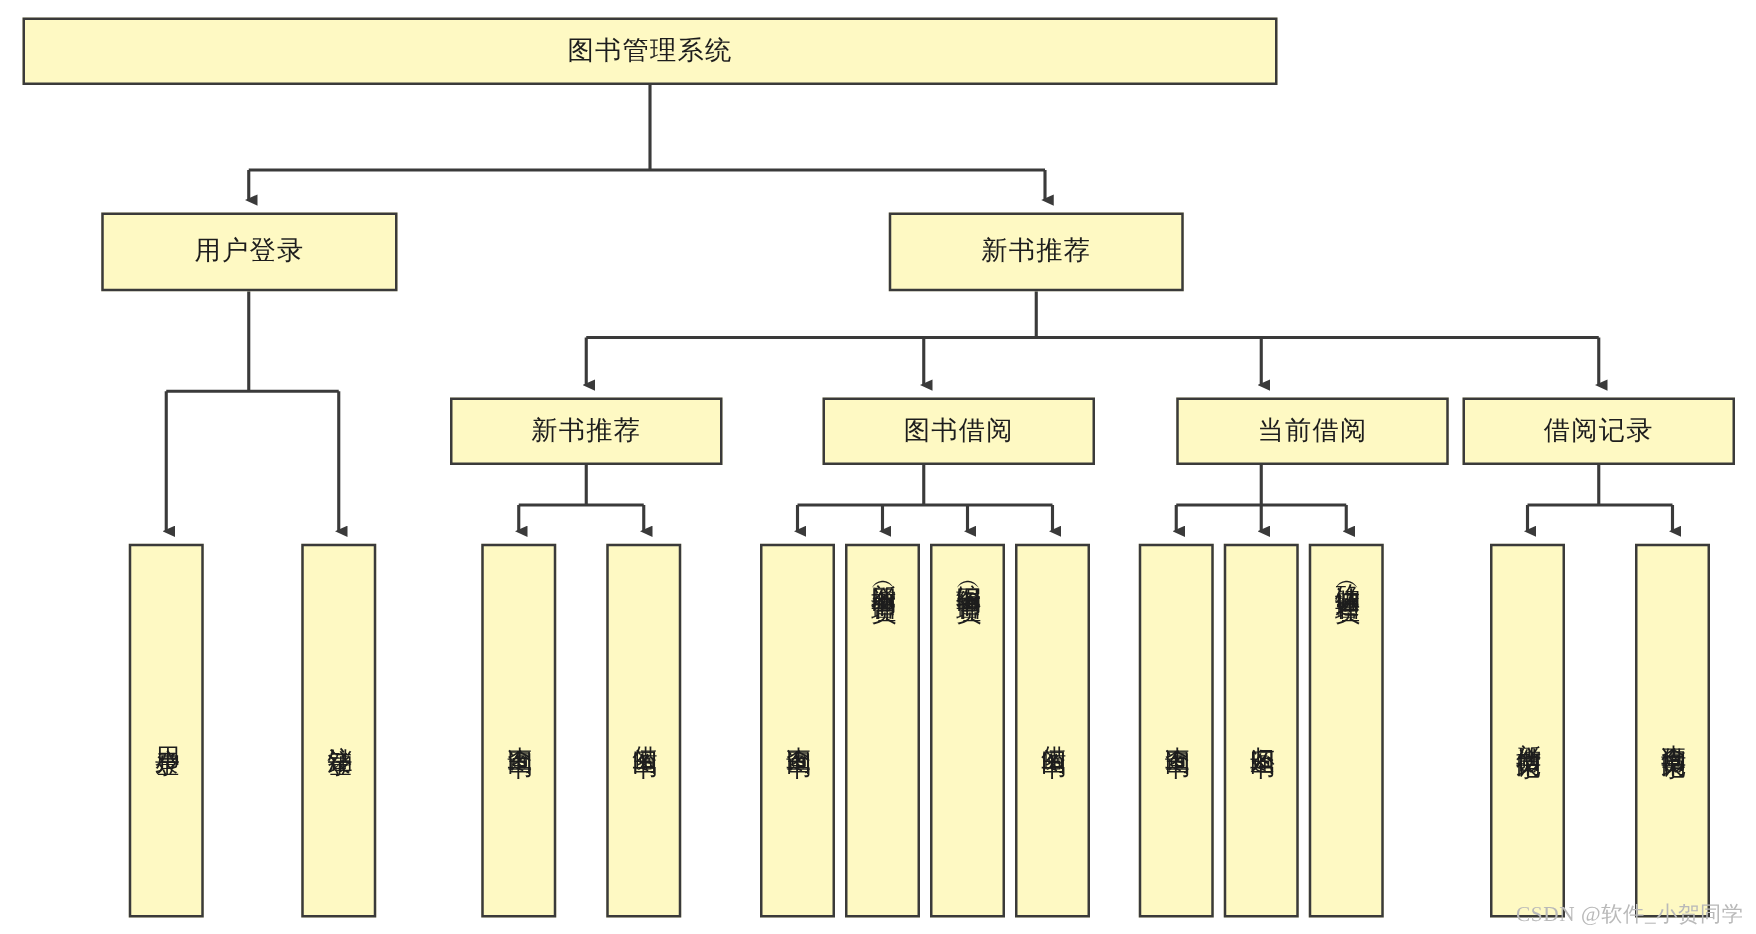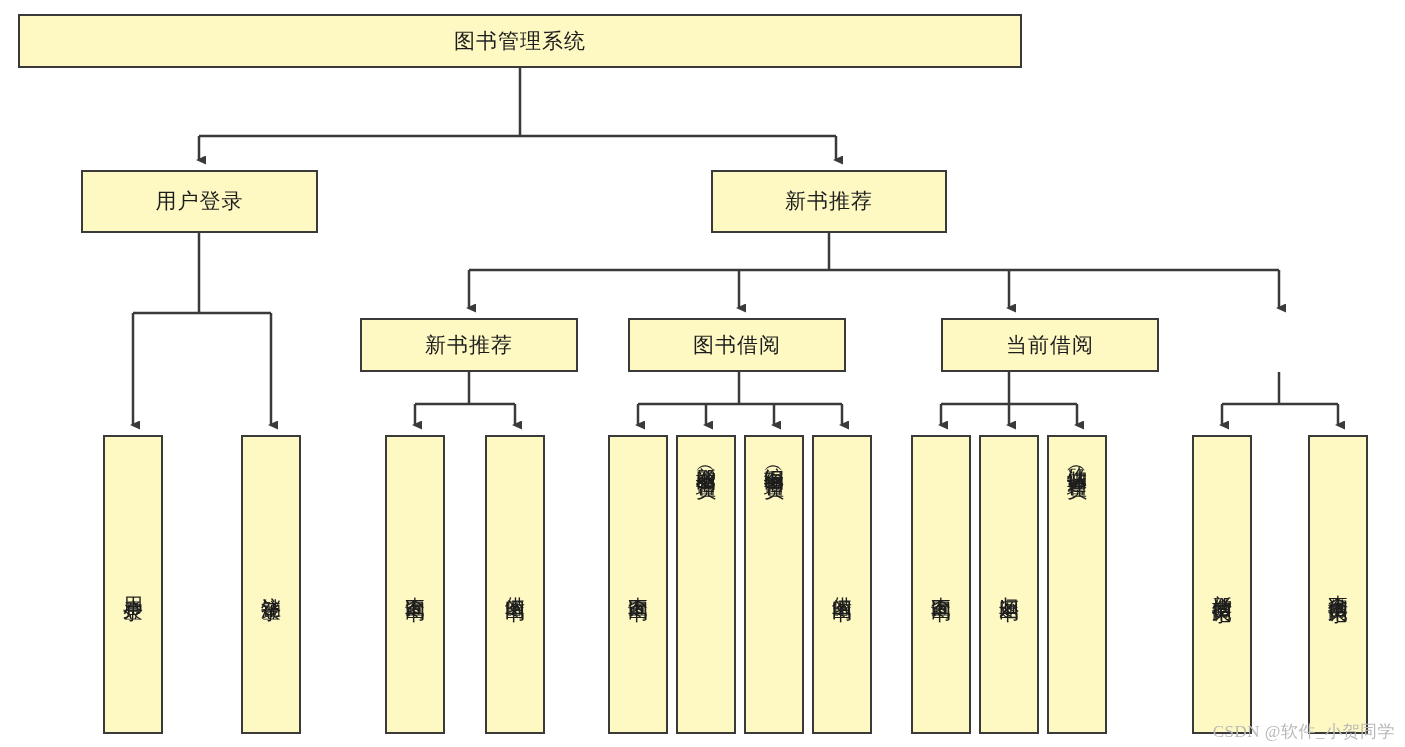--- a/index.html
+++ b/index.html
@@ -137,26 +137,29 @@
   <div class="node level-1" style="left:81px; top:170px; width:237px; height:63px;">
     <span class="node-label">用户登录</span>
   </div>
   <div class="node level-1" style="left:711px; top:170px; width:236px; height:63px;">
     <span class="node-label">新书推荐</span>
   </div>
 
   <div class="node level-2" style="left:360px; top:318px; width:218px; height:54px;">
     <span class="node-label">新书推荐</span>
   </div>
-  <div class="node level-2" style="left:628px; top:318px; width:218px; height:54px;">
+  <div class="node level-2" style="left:658px; top:318px; width:218px; height:54px;">
     <span class="node-label">图书借阅</span>
   </div>
   <div class="node level-2" style="left:900px; top:318px; width:218px; height:54px;margin-left:41px;">
     <span class="node-label">当前借阅</span>
   </div>
+  <div class="node level-2" style="left:1170px; top:318px; width:218px; height:54px;">
+    <span class="node-label">借阅记录</span>
+  </div>
 
   <div class="node leaf short" style="left:103px; top:435px; width:60px; height:299px;">
     <span class="node-label">用户登录</span>
   </div>
   <div class="node leaf short" style="left:241px; top:435px; width:60px; height:299px;">
     <span class="node-label">注销登录</span>
   </div>
 
   <div class="node leaf short" style="left:385px; top:435px; width:60px; height:299px;">
     <span class="node-label">查询图书</span>

